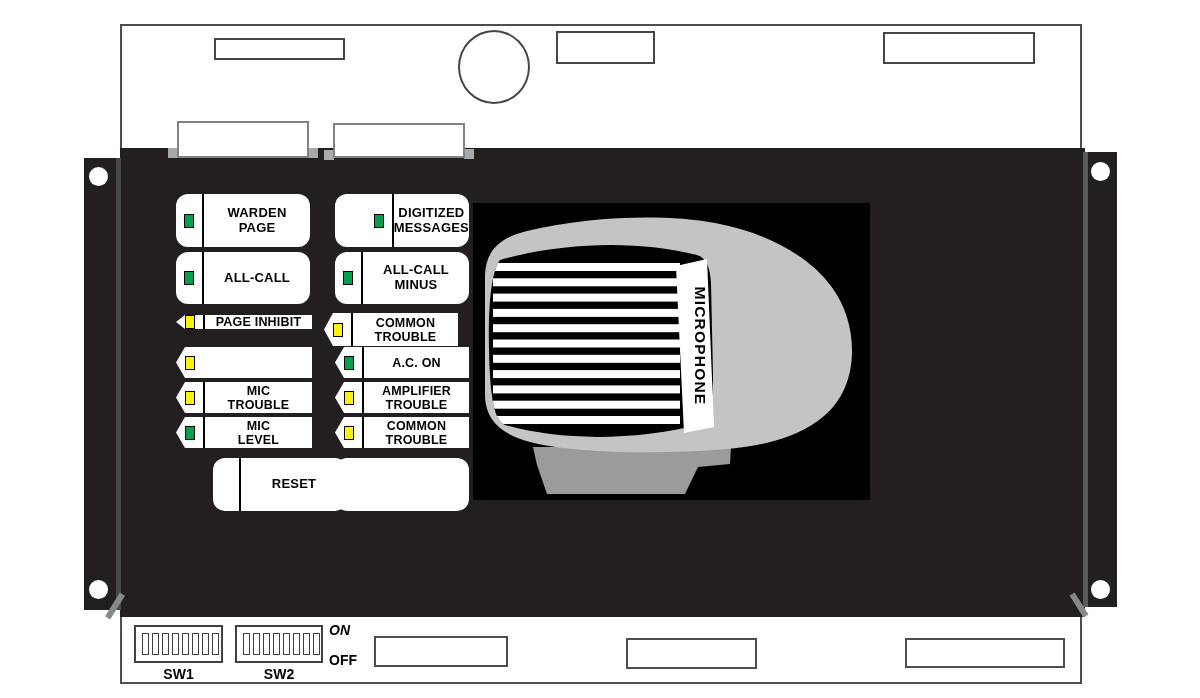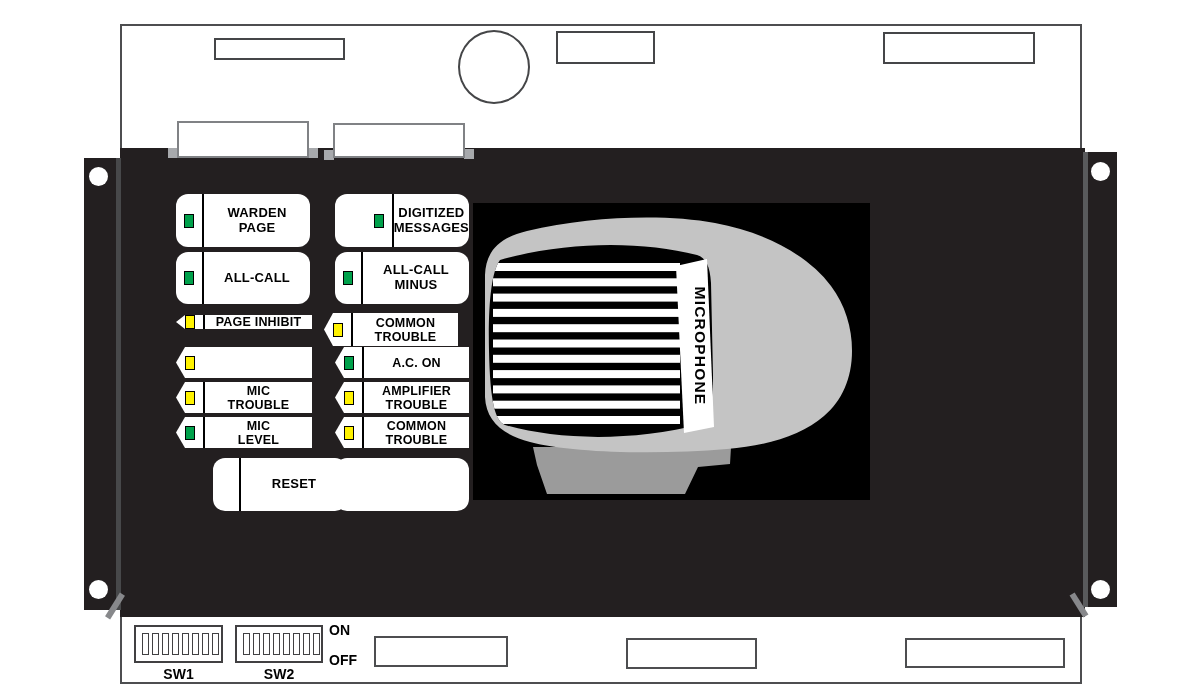--- a/index.html
+++ b/index.html
@@ -207,19 +207,19 @@
       <span class="dip-cell"></span>
       <span class="dip-cell"></span>
       <span class="dip-cell"></span>
       <span class="dip-cell"></span>
       <span class="dip-cell"></span>
       <span class="dip-cell"></span>
       <span class="dip-cell"></span>
   </div>
   <div class="abs small-lab" style="left:134px;top:666px;width:89px;text-align:center;">SW1</div>
   <div class="abs small-lab" style="left:235px;top:666px;width:88px;text-align:center;">SW2</div>
-  <div class="abs small-lab" style="left:329px;top:622px;">ON</div>
+  <div class="abs small-lab" style="left:329px;top:622px;font-style:italic;">ON</div>
   <div class="abs small-lab" style="left:329px;top:652px;">OFF</div>
   <div class="abs rect-cut" style="left:374px;top:636px;width:134px;height:31px;"></div>
   <div class="abs rect-cut" style="left:626px;top:638px;width:131px;height:31px;"></div>
   <div class="abs rect-cut" style="left:905px;top:638px;width:160px;height:30px;"></div>
 
 </div>
 
 </body></html>

